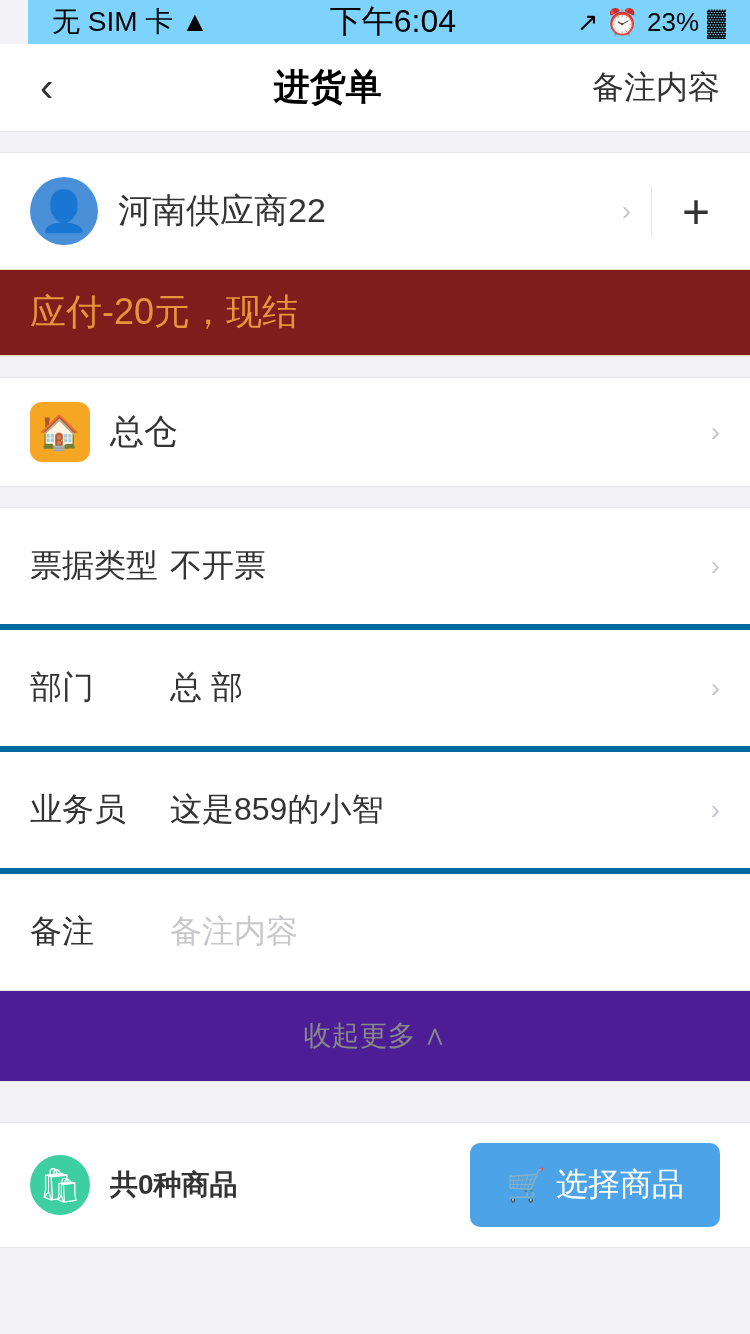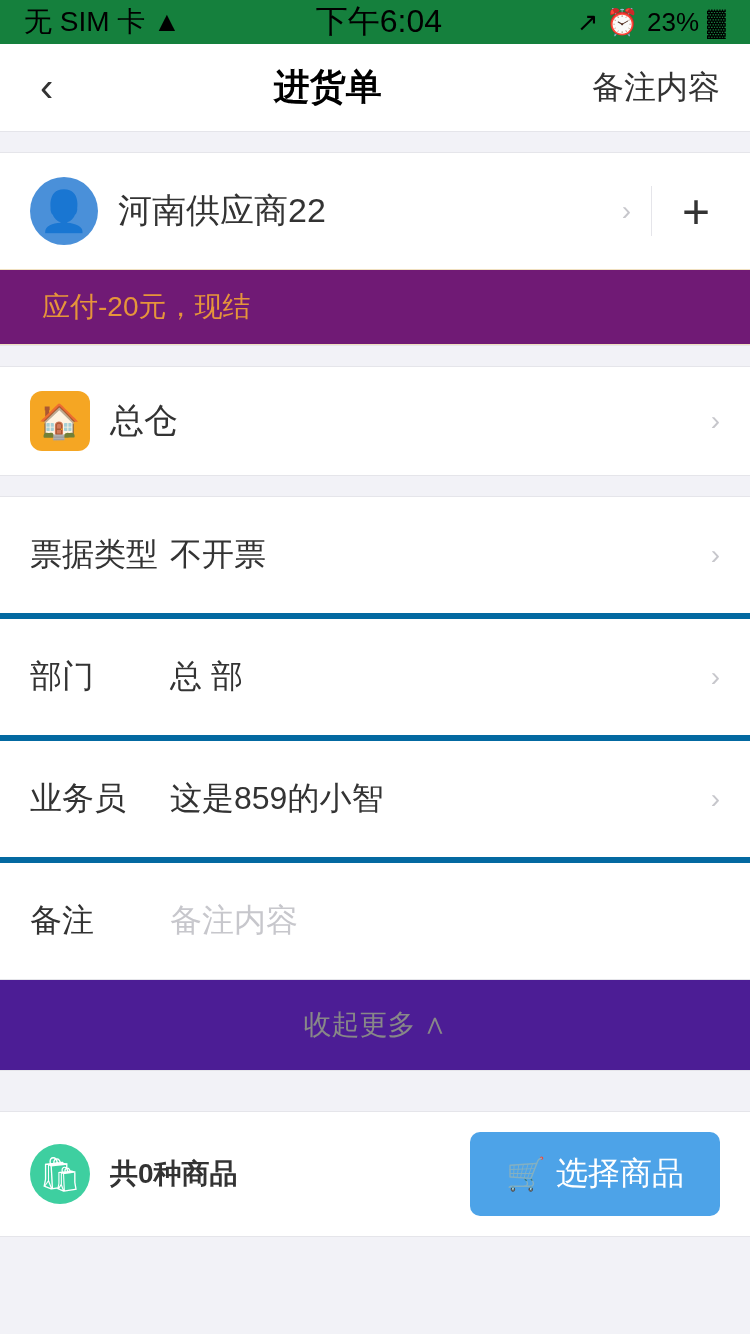--- a/index.html
+++ b/index.html
@@ -8,27 +8,28 @@
       width: 750px;
       min-height: 1334px;
       font-family: -apple-system, "PingFang SC", "Helvetica Neue", Arial, sans-serif;
       background: #f2f2f7;
       font-size: 32px;
     }
 
     
     .status-bar {
       height: 44px;
-      background: #15803d;
+      background: #7dd3fc;
       display: flex;
       align-items: center;
       justify-content: space-between;
       padding: 0 24px;
       font-size: 28px;
       font-weight: 500;
+      margin-left: 28px;
     }
     .status-left { display: flex; align-items: center; gap: 10px; }
     .status-center { font-size: 32px; font-weight: 400; }
     .status-right { display: flex; align-items: center; gap: 8px; font-size: 26px; }
 
     
     .nav-bar {
       height: 88px;
       background: #fff;
       display: flex;
@@ -107,23 +108,23 @@
       cursor: pointer;
       padding: 0 10px;
     }
     .chevron {
       font-size: 28px;
       color: #c7c7cc;
     }
 
     
     .notice-bar {
-      background: #701a75;
-      padding: 18px 42px;
-      font-size: 28px;
+      background: #7f1d1d;
+      padding: 18px 30px;
+      font-size: 36px;
       color: #e6953a;
       border-top: 1px solid #f0e0c0;
       border-bottom: 1px solid #f0e0c0;
     }
 
     
     .warehouse-row {
       background: #fff;
       display: flex;
       align-items: center;

